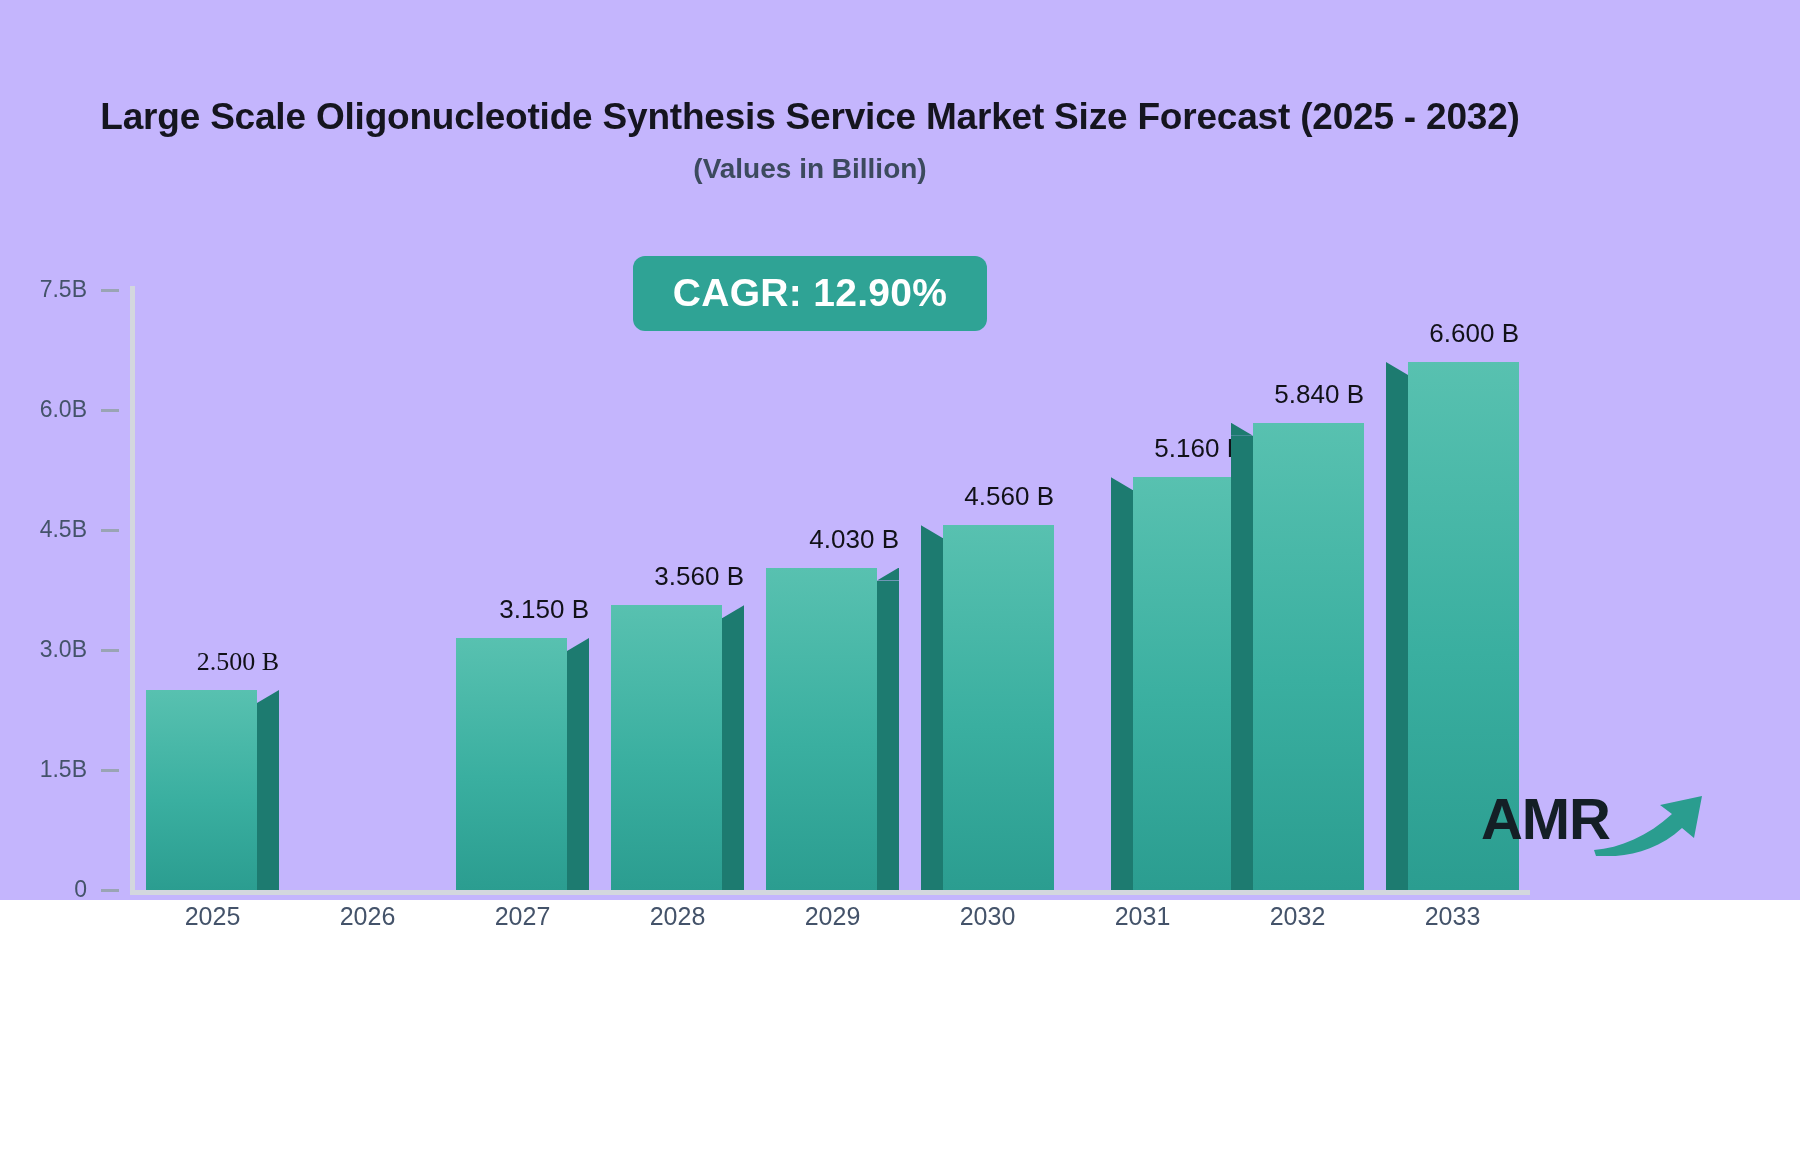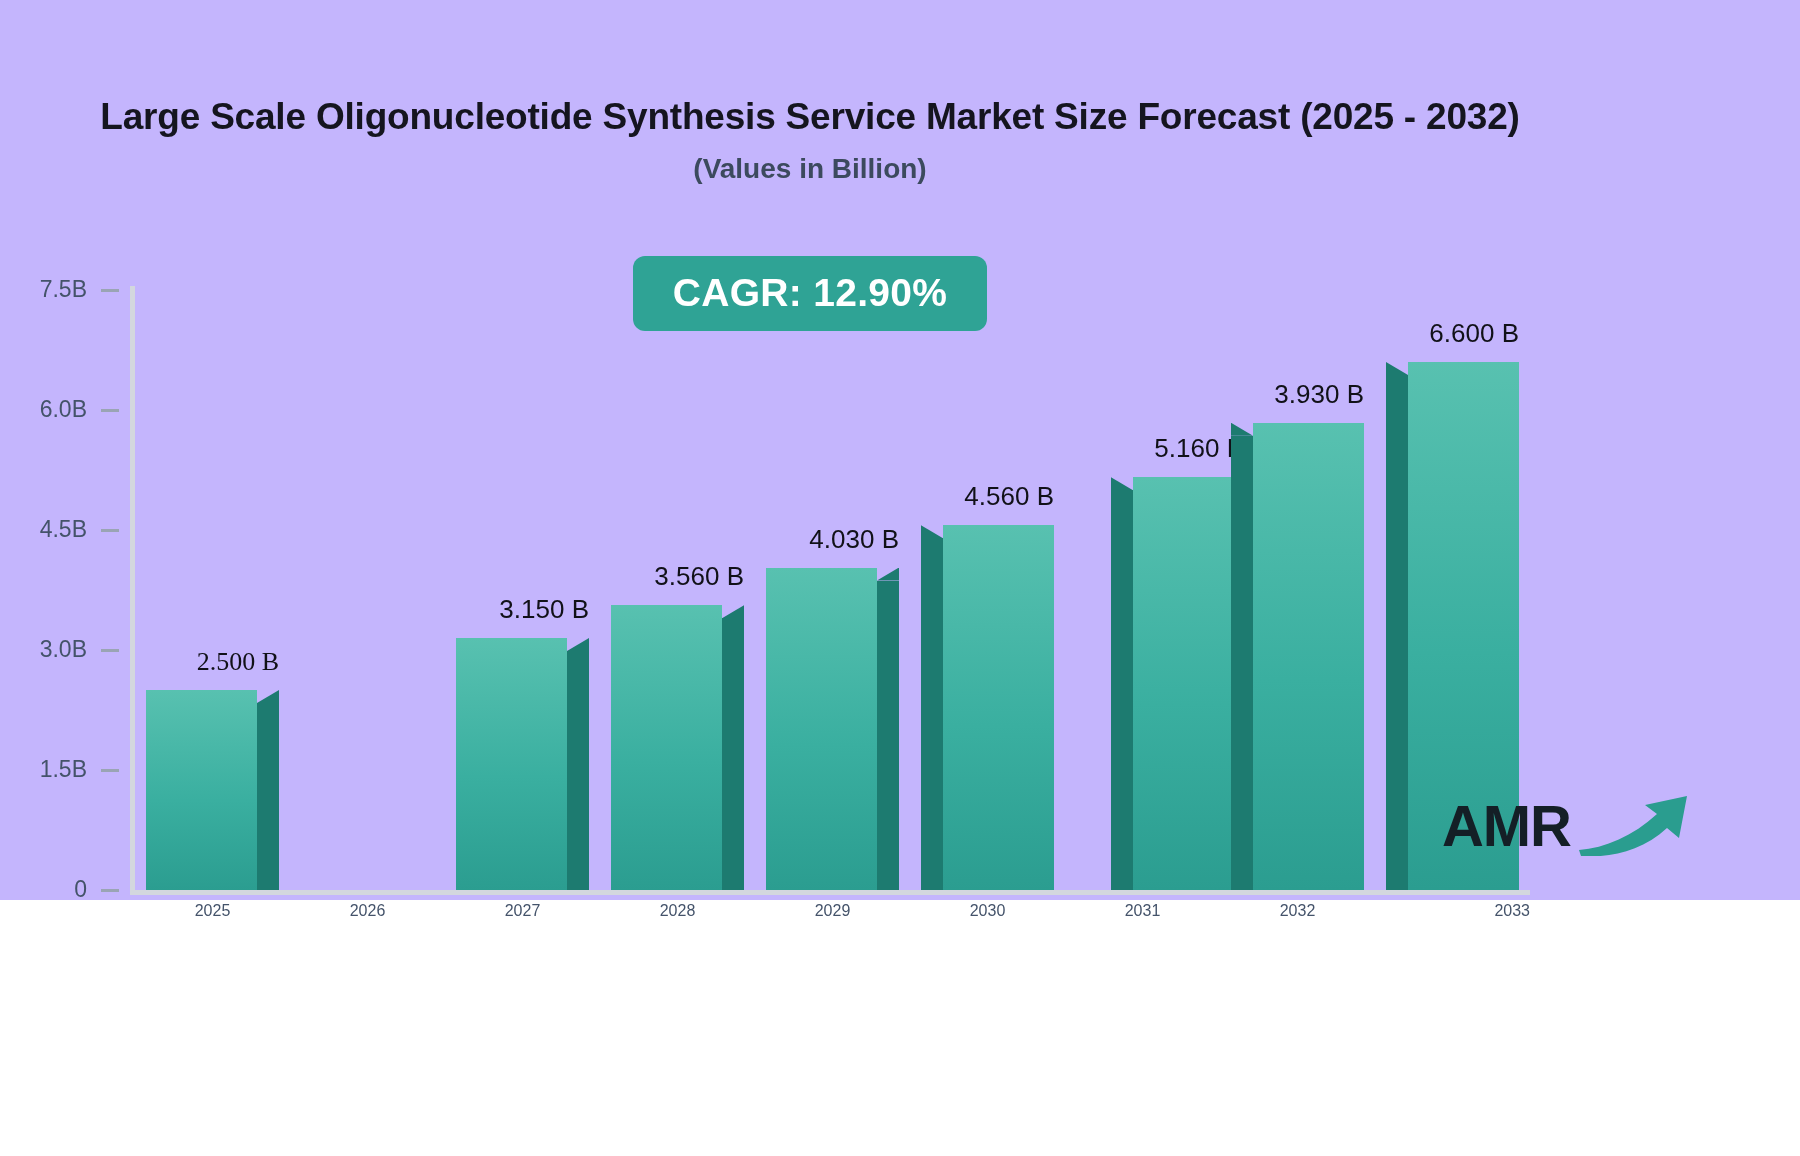--- a/index.html
+++ b/index.html
@@ -194,34 +194,33 @@
     position: absolute;
     left: 0;
     top: 612px;
     width: 100%;
     height: 40px;
   }
   .x-label {
     position: absolute;
     top: 0;
     text-align: center;
-    font-size: 16px;
+    font-size: 25px;
     color: #44536a;
     white-space: nowrap;
   }
 
   
   #logo {
     position: absolute;
-    right: 105px;
+    right: 90px;
     bottom: 38px;
     display: flex;
-    align-items: center;
+    align-items: flex-start;
     height: 72px;
-    gap: 24px;
   }
   #logo-text {
     font-size: 58px;
     font-weight: bold;
     color: #141f26;
     letter-spacing: -1px;
     line-height: 1;
   }
   #logo-arrow {
     margin-left: -20px;
@@ -318,42 +317,42 @@
             <div class="bar-side"></div>
             <div class="bar-cap"></div>
             <div class="bar-value">5.160 B</div>
           </div>
         </div>
         <div class="bar-slot" style="left: 1096px; width: 133px;">
           <div class="bar3d left" style="height: 467.2px;">
             <div class="bar-face"></div>
             <div class="bar-side"></div>
             <div class="bar-cap"></div>
-            <div class="bar-value">3.930 B</div>
+            <div class="bar-value">5.840 B</div>
           </div>
         </div>
         <div class="bar-slot" style="left: 1251px; width: 133px;">
           <div class="bar3d left" style="height: 528px;">
             <div class="bar-face"></div>
             <div class="bar-side"></div>
             <div class="bar-cap"></div>
             <div class="bar-value">6.600 B</div>
           </div>
         </div>
       </div>
     <div id="x-labels">
         <div class="x-label" style="left: 0px; width: 155px;">2025</div>
         <div class="x-label" style="left: 155px; width: 155px;">2026</div>
         <div class="x-label" style="left: 310px; width: 155px;">2027</div>
         <div class="x-label" style="left: 465px; width: 155px;">2028</div>
         <div class="x-label" style="left: 620px; width: 155px;">2029</div>
         <div class="x-label" style="left: 775px; width: 155px;">2030</div>
         <div class="x-label" style="left: 930px; width: 155px;">2031</div>
         <div class="x-label" style="left: 1085px; width: 155px;">2032</div>
-        <div class="x-label" style="left: 1240px; width: 155px; text-align: right;">2033</div>
+        <div class="x-label" style="left: 1240px; width: 155px;">2033</div>
       </div>
   </div>
 
   <div id="logo">
     <span id="logo-text">AMR</span>
     <span id="logo-arrow">
       <svg width="120" height="66" viewBox="0 0 120 66">
         <path d="M4 60 C 30 58, 58 46, 82 24 L 70 15 L 112 6 L 104 48 L 92 38 C 66 62, 34 68, 6 66 Z" fill="#2a9d8f"></path>
       </svg>
     </span>

